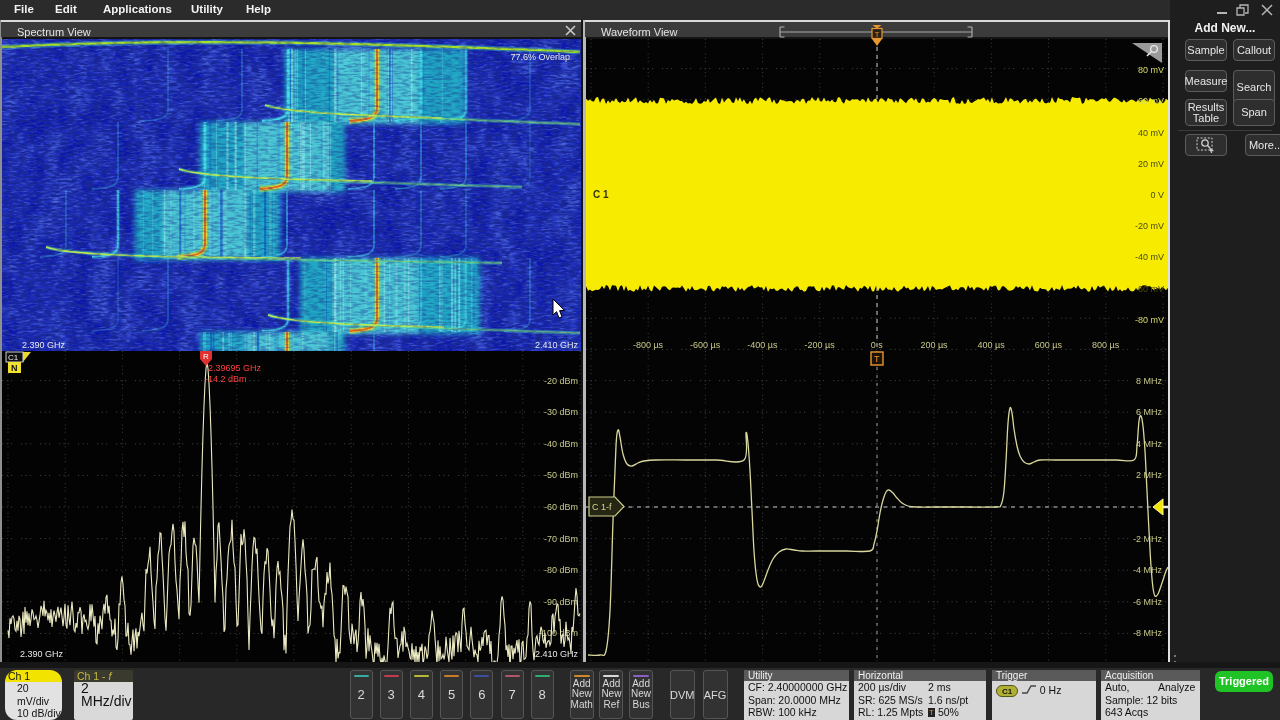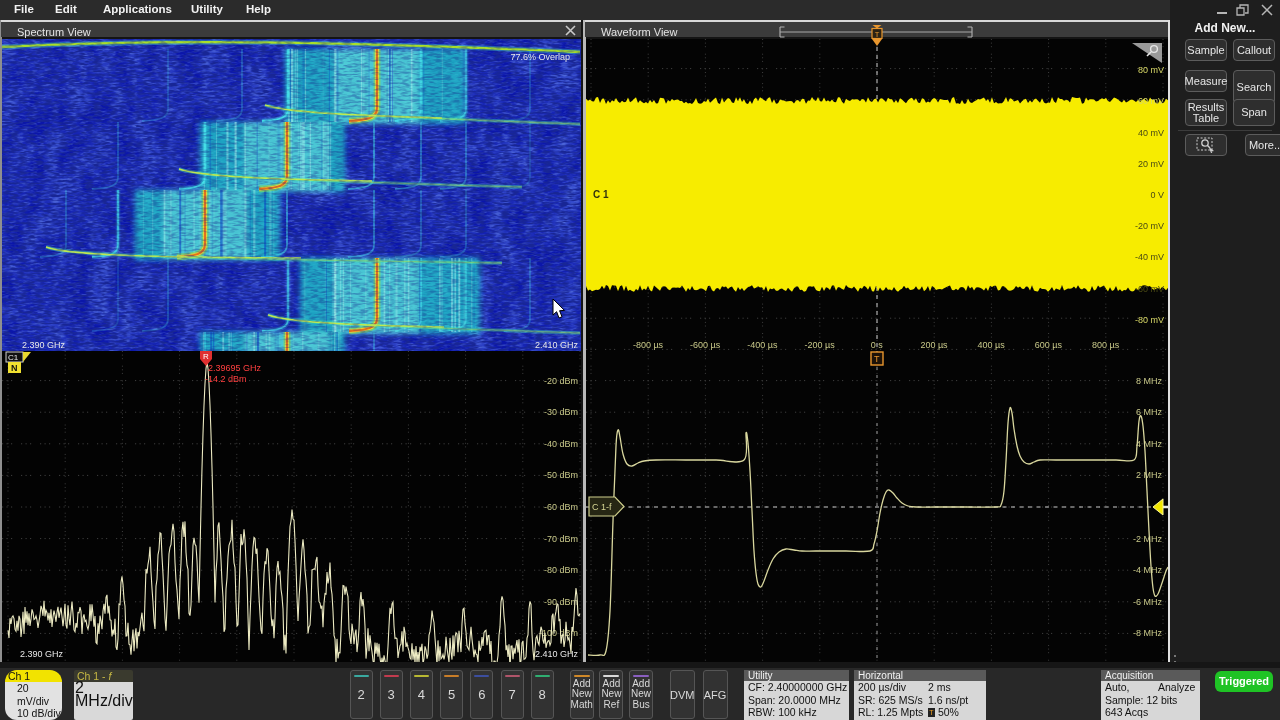--- a/index.html
+++ b/index.html
@@ -462,21 +462,21 @@
   </div>
 
   <div class="abs" style="left:0;top:662px;width:1280px;height:58px;background:#282828;border-top:3px solid #161616">
     <div class="abs" style="left:0;top:0;width:1280px;height:3px;background:#161616"></div>
 <div class="abs" style="left:5px;top:5px;width:57px;height:50px;border-radius:12px;overflow:hidden">
       <div style="background:#f2e300;color:#111;font-size:10.5px;height:12px;line-height:12px;padding-left:3px">Ch 1</div>
       <div style="background:#e2e2e2;color:#111;font-size:10.5px;height:38px;line-height:12.6px;padding-left:12px">20 mV/div<br>10 dB/div<br>10 GHz</div>
     </div>
 <div class="abs" style="left:74px;top:5px;width:59px;height:50px;border-radius:2px;overflow:hidden">
       <div style="background:#3a3a2e;color:#c8ba44;font-size:10.5px;height:12px;line-height:12px;padding-left:3px">Ch 1 - <i>f</i></div>
-      <div style="background:#d9d9d9;color:#111;font-size:16px;height:38px;line-height:12.6px;padding-left:1px">2 MHz/div</div>
+      <div style="background:#d9d9d9;color:#111;font-size:14px;height:38px;line-height:12.6px;padding-left:7px">2 MHz/div</div>
     </div>
 <div class="bbtn" style="left:349.5px;top:5px;width:23px;height:49px;font-size:13px">
           <div class="chip" style="background:#3aa9a0"></div>2</div>
 <div class="bbtn" style="left:379.7px;top:5px;width:23px;height:49px;font-size:13px">
           <div class="chip" style="background:#c23b4e"></div>3</div>
 <div class="bbtn" style="left:409.9px;top:5px;width:23px;height:49px;font-size:13px">
           <div class="chip" style="background:#b8b832"></div>4</div>
 <div class="bbtn" style="left:440.1px;top:5px;width:23px;height:49px;font-size:13px">
           <div class="chip" style="background:#c87d28"></div>5</div>
 <div class="bbtn" style="left:470.3px;top:5px;width:23px;height:49px;font-size:13px">
@@ -498,20 +498,30 @@
       <div class="ln">CF: 2.40000000 GHz</div>
         <div class="ln">Span: 20.0000 MHz</div>
         <div class="ln">RBW: 100 kHz</div>
     </div>
 <div class="infopanel" style="left:854px;width:132px">
       <div class="hd">Horizontal</div>
       <div class="ln">200 µs/div<span style="position:absolute;left:74px">2 ms</span></div>
       <div class="ln">SR: 625 MS/s<span style="position:absolute;left:74px">1.6 ns/pt</span></div>
       <div class="ln">RL: 1.25 Mpts<span style="position:absolute;left:74px"><span style="display:inline-block;width:7px;height:9px;background:#222;color:#f0a020;font-size:7px;line-height:9px;text-align:center;vertical-align:1px">T</span> 50%</span></div>
     </div>
+<div class="infopanel" style="left:992px;width:104px">
+      <div class="hd">Trigger</div>
+      <div class="ln" style="padding-top:3px;height:16px">
+        <span style="display:inline-block;width:22px;height:12px;background:#b0b035;border:1px solid #55551a;border-radius:6px;color:#111;font-size:8px;text-align:center;line-height:11px;font-weight:bold">C1</span>
+        <svg width="16" height="11" viewBox="0 0 16 11" style="vertical-align:-1px">
+            <path d="M1,9 L6,9 L10,2 L15,2" stroke="#444" stroke-width="1.4" fill="none"></path>
+          </svg>
+        <span>0 Hz</span>
+      </div>
+    </div>
 <div class="infopanel" style="left:1101px;width:99px">
       <div class="hd">Acquisition</div>
       <div class="ln">Auto,<span style="position:absolute;left:57px">Analyze</span></div>
       <div class="ln">Sample: 12 bits</div>
         <div class="ln">643 Acqs</div>
     </div>
 <div class="abs" style="left:1215px;top:6px;width:58px;height:21px;background:#1fc325;border-radius:6px;color:#fff;font-size:11px;font-weight:bold;text-align:center;line-height:21px">Triggered</div>
   </div>
 
   <svg class="abs" style="left:552px;top:299px" width="16" height="21" viewBox="0 0 16 21">

